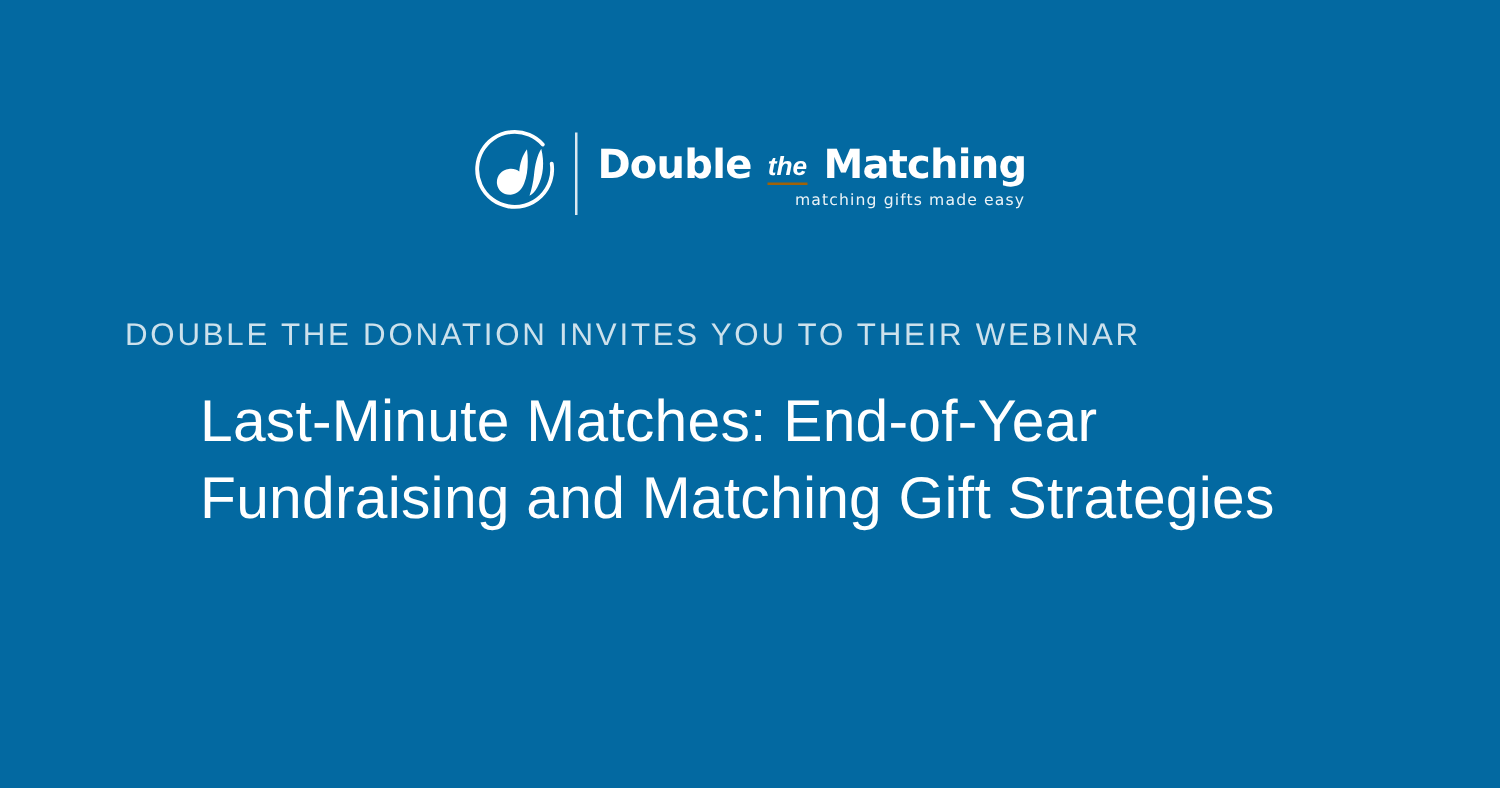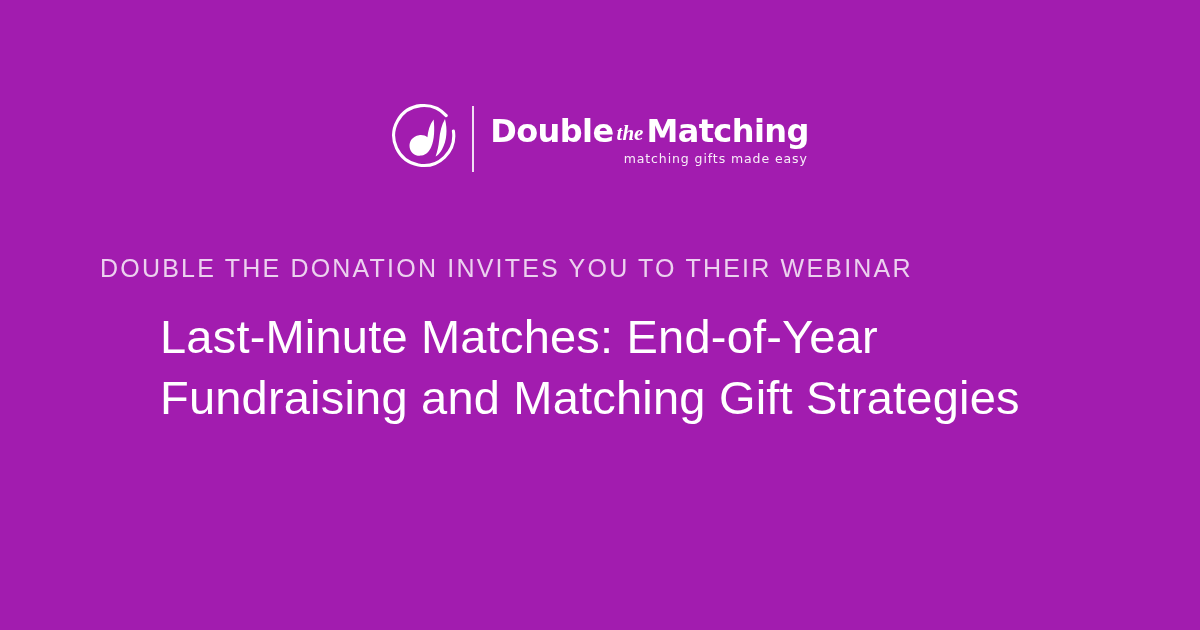--- a/index.html
+++ b/index.html
@@ -11,21 +11,21 @@
     height: 630px;
     overflow: hidden;
     font-family: "Liberation Sans", sans-serif;
     background: #4cb373;
   }
 
   .poster {
     position: relative;
     width: 1200px;
     height: 630px;
-    background: #a21caf;
+    background: #0369a1;
     box-sizing: border-box;
     display: flex;
     flex-direction: column;
     align-items: center;
   }
 
   
   .logo-lockup {
     position: absolute;
     top: 100px;
@@ -70,29 +70,29 @@
 
   .wm-word {
     font-family: "DejaVu Sans", sans-serif;
     font-weight: bold;
     font-size: 32px;
     line-height: 34px;
     letter-spacing: -0.6px;
   }
 
   .wm-the {
-    font-family: Liberation Serif, serif;
+    font-family: Liberation Sans, sans-serif;
     font-style: italic;
     font-weight: bold;
     font-size: 21px;
     line-height: 22px;
-    margin: 0 3px;
+    margin: 0 13px;
     position: relative;
     top: -2px;
-    border-bottom: 2px solid #a21caf;
+    border-bottom: 2px solid #a16207;
     padding-bottom: 1px;
   }
 
   .wordmark-tagline {
     font-family: "DejaVu Sans", sans-serif;
     font-size: 12.5px;
     line-height: 14px;
     letter-spacing: 0.9px;
     color: rgba(255,255,255,0.92);
     text-align: right;

